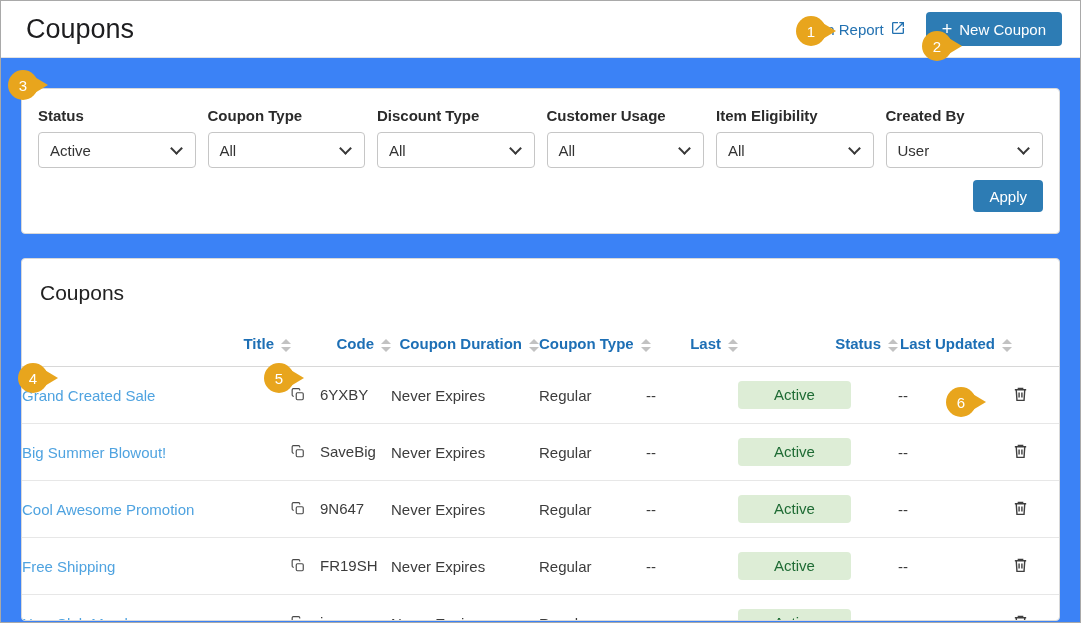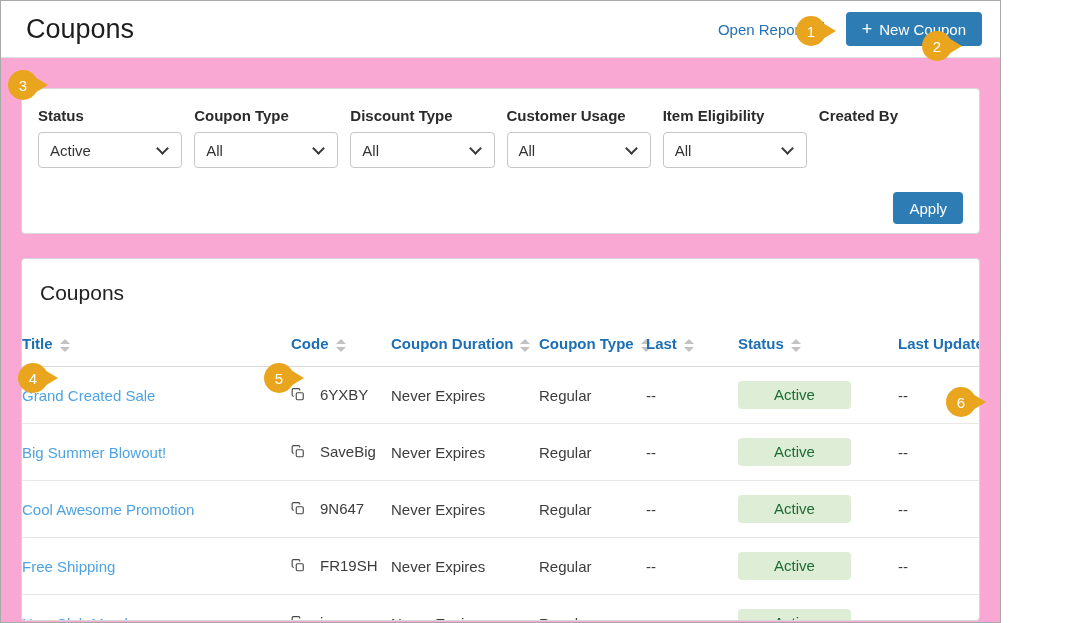--- a/index.html
+++ b/index.html
@@ -1,23 +1,23 @@
 <!DOCTYPE html>
 <html><head>
 <meta charset="utf-8">
 <style>
   * { box-sizing: border-box; }
   html, body { margin: 0; padding: 0; }
   body { font-family: "Liberation Sans", sans-serif; background: #fff; }
 
   .screen {
     position: relative;
-    width: 1001px; height: 623px;
+    width: 1081px; height: 623px;
     border: 1px solid #a9a9a9;
-    background: #f9a8d4;
+    background: #3b82f6;
     overflow: hidden;
   }
 
   
   .app-header {
     height: 57px;
     display: flex; align-items: center;
     padding: 0 18px 0 25px;
     background: #fff;
     border-bottom: 1px solid #e2e2e2;
@@ -75,21 +75,21 @@
   }
   .chev {
     position: absolute; right: 14px; top: 11px;
     width: 9px; height: 9px;
     border-right: 2.5px solid #383838;
     border-bottom: 2.5px solid #383838;
     transform: rotate(45deg);
   }
   .filter-actions {
     display: flex; justify-content: flex-end;
-    margin-top: 24px;
+    margin-top: 12px;
   }
   .btn-apply {
     background: #2d7cb4; color: #fff;
     border: none; border-radius: 4px;
     height: 32px; padding: 0 16px;
     font-family: "Liberation Sans", sans-serif;
     font-size: 15px; font-weight: 500;
     cursor: pointer;
   }
 
@@ -105,21 +105,21 @@
   .section-title {
     margin: 0 0 0 18px;
     font-size: 21px; font-weight: 500; color: #212121;
   }
   table.coupons {
     width: 100%;
     border-collapse: collapse;
     table-layout: fixed;
   }
   table.coupons th {
-    text-align: left;
+    text-align: right;
     padding: 30px 0 14px 0;
     font-size: 15px; font-weight: bold; color: #1d6fb5;
     border-bottom: 1px solid #d8d8d8;
     white-space: nowrap;
     cursor: pointer;
   }
   table.coupons td {
     padding: 14px 0;
     font-size: 15px; color: #3c3c3c;
     white-space: nowrap;
@@ -226,20 +226,24 @@
       </div>
       <div class="filter-group">
         <div class="filter-label">Item Eligibility</div>
         <div class="select">
           <span>All</span>
           <span class="chev"></span>
         </div>
       </div>
       <div class="filter-group">
         <div class="filter-label">Created By</div>
+        <div class="select">
+          <span>User</span>
+          <span class="chev"></span>
+        </div>
       </div>
     </div>
     <div class="filter-actions">
       <button class="btn-apply">Apply</button>
     </div>
   </div>
 
   <div class="table-card">
     <h2 class="section-title">Coupons</h2>
     <table class="coupons">

